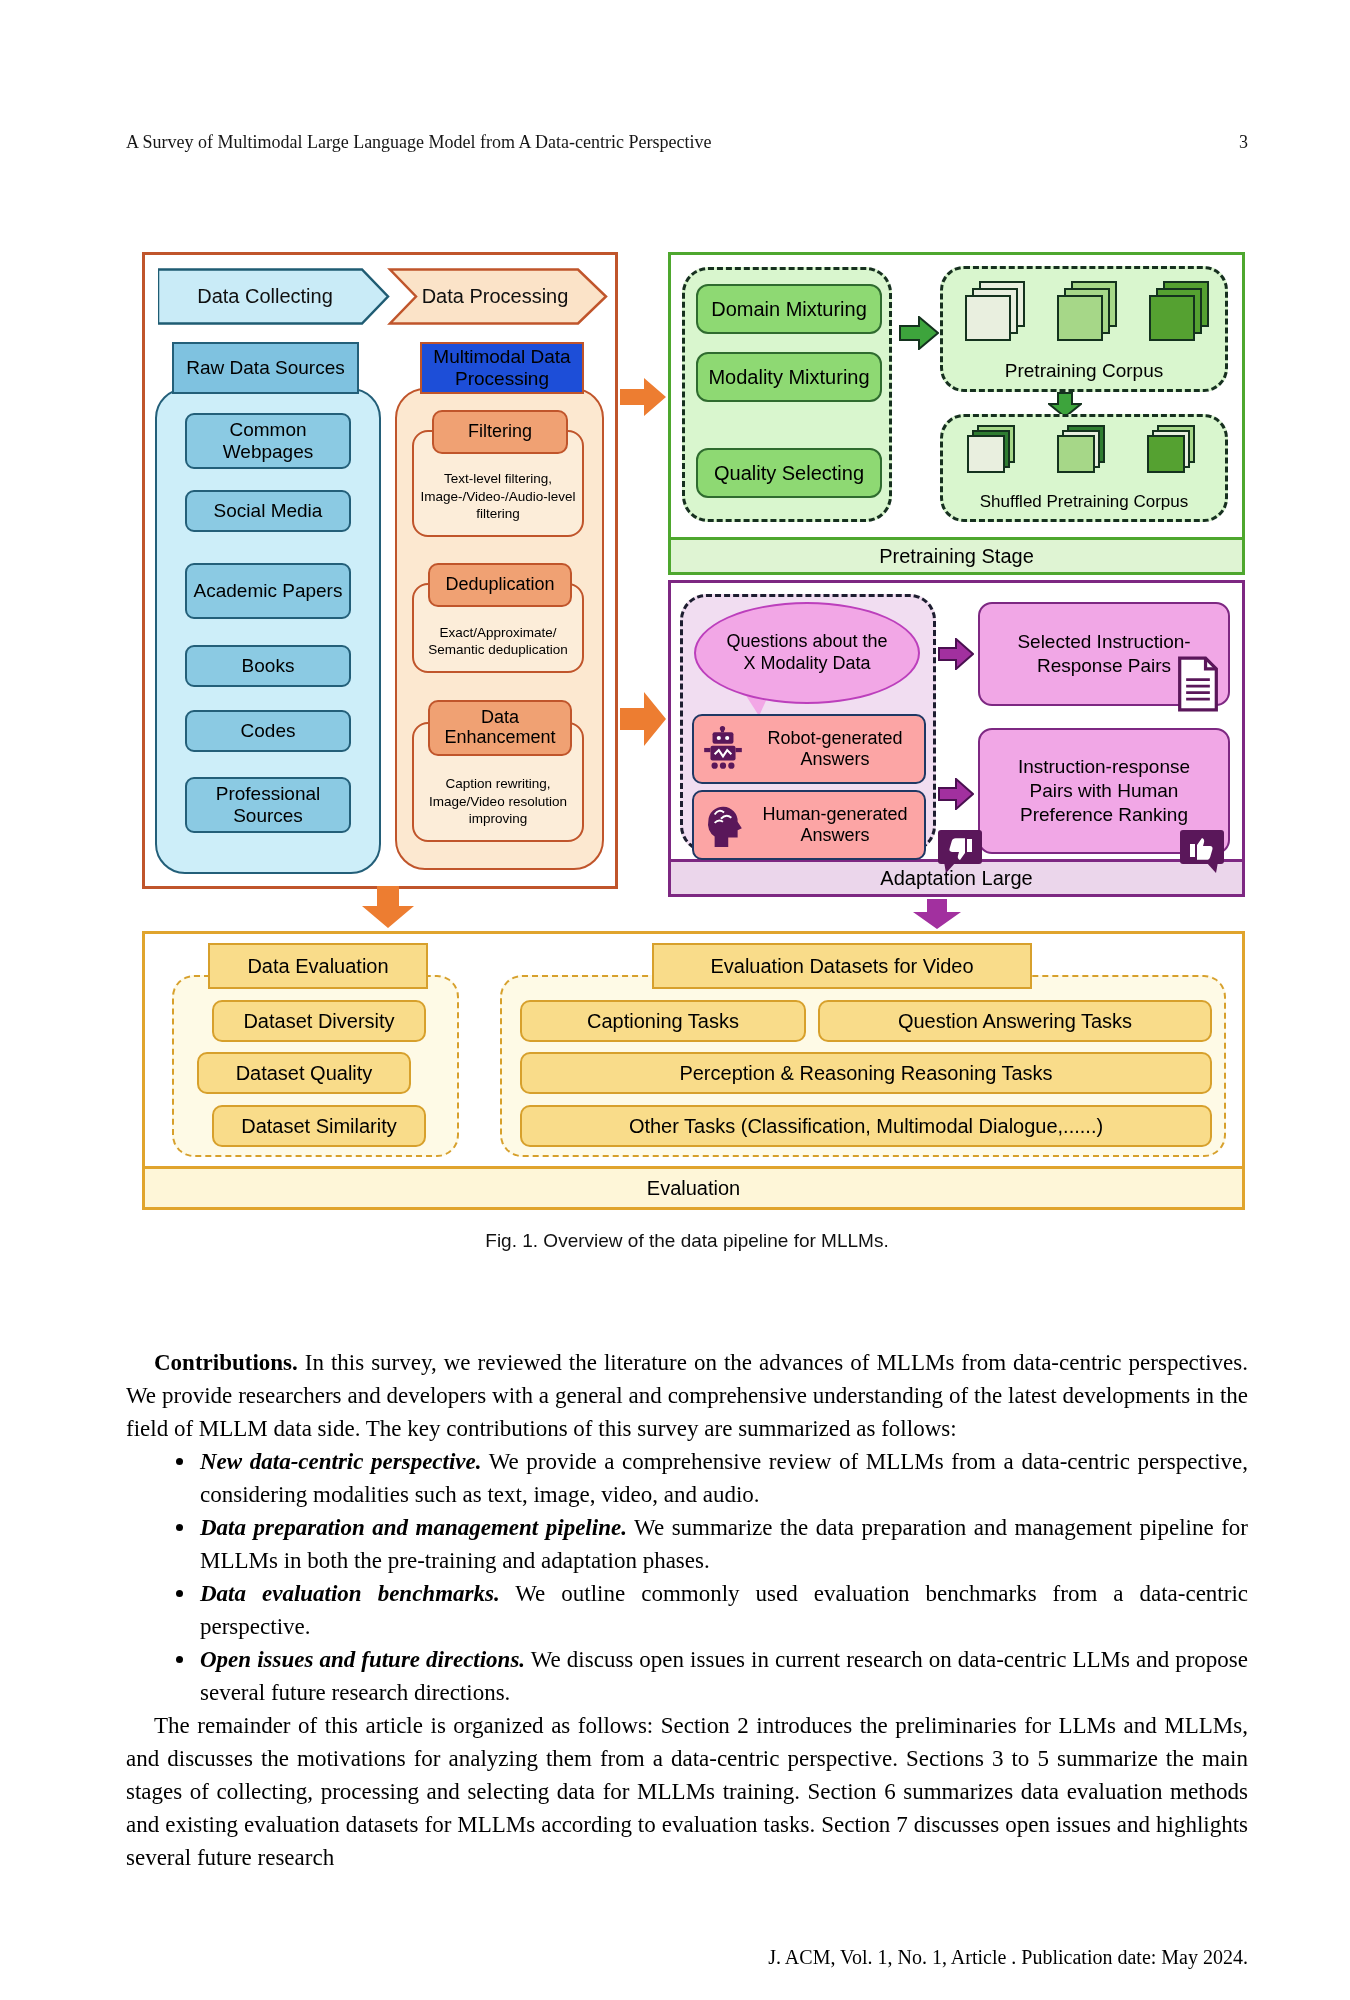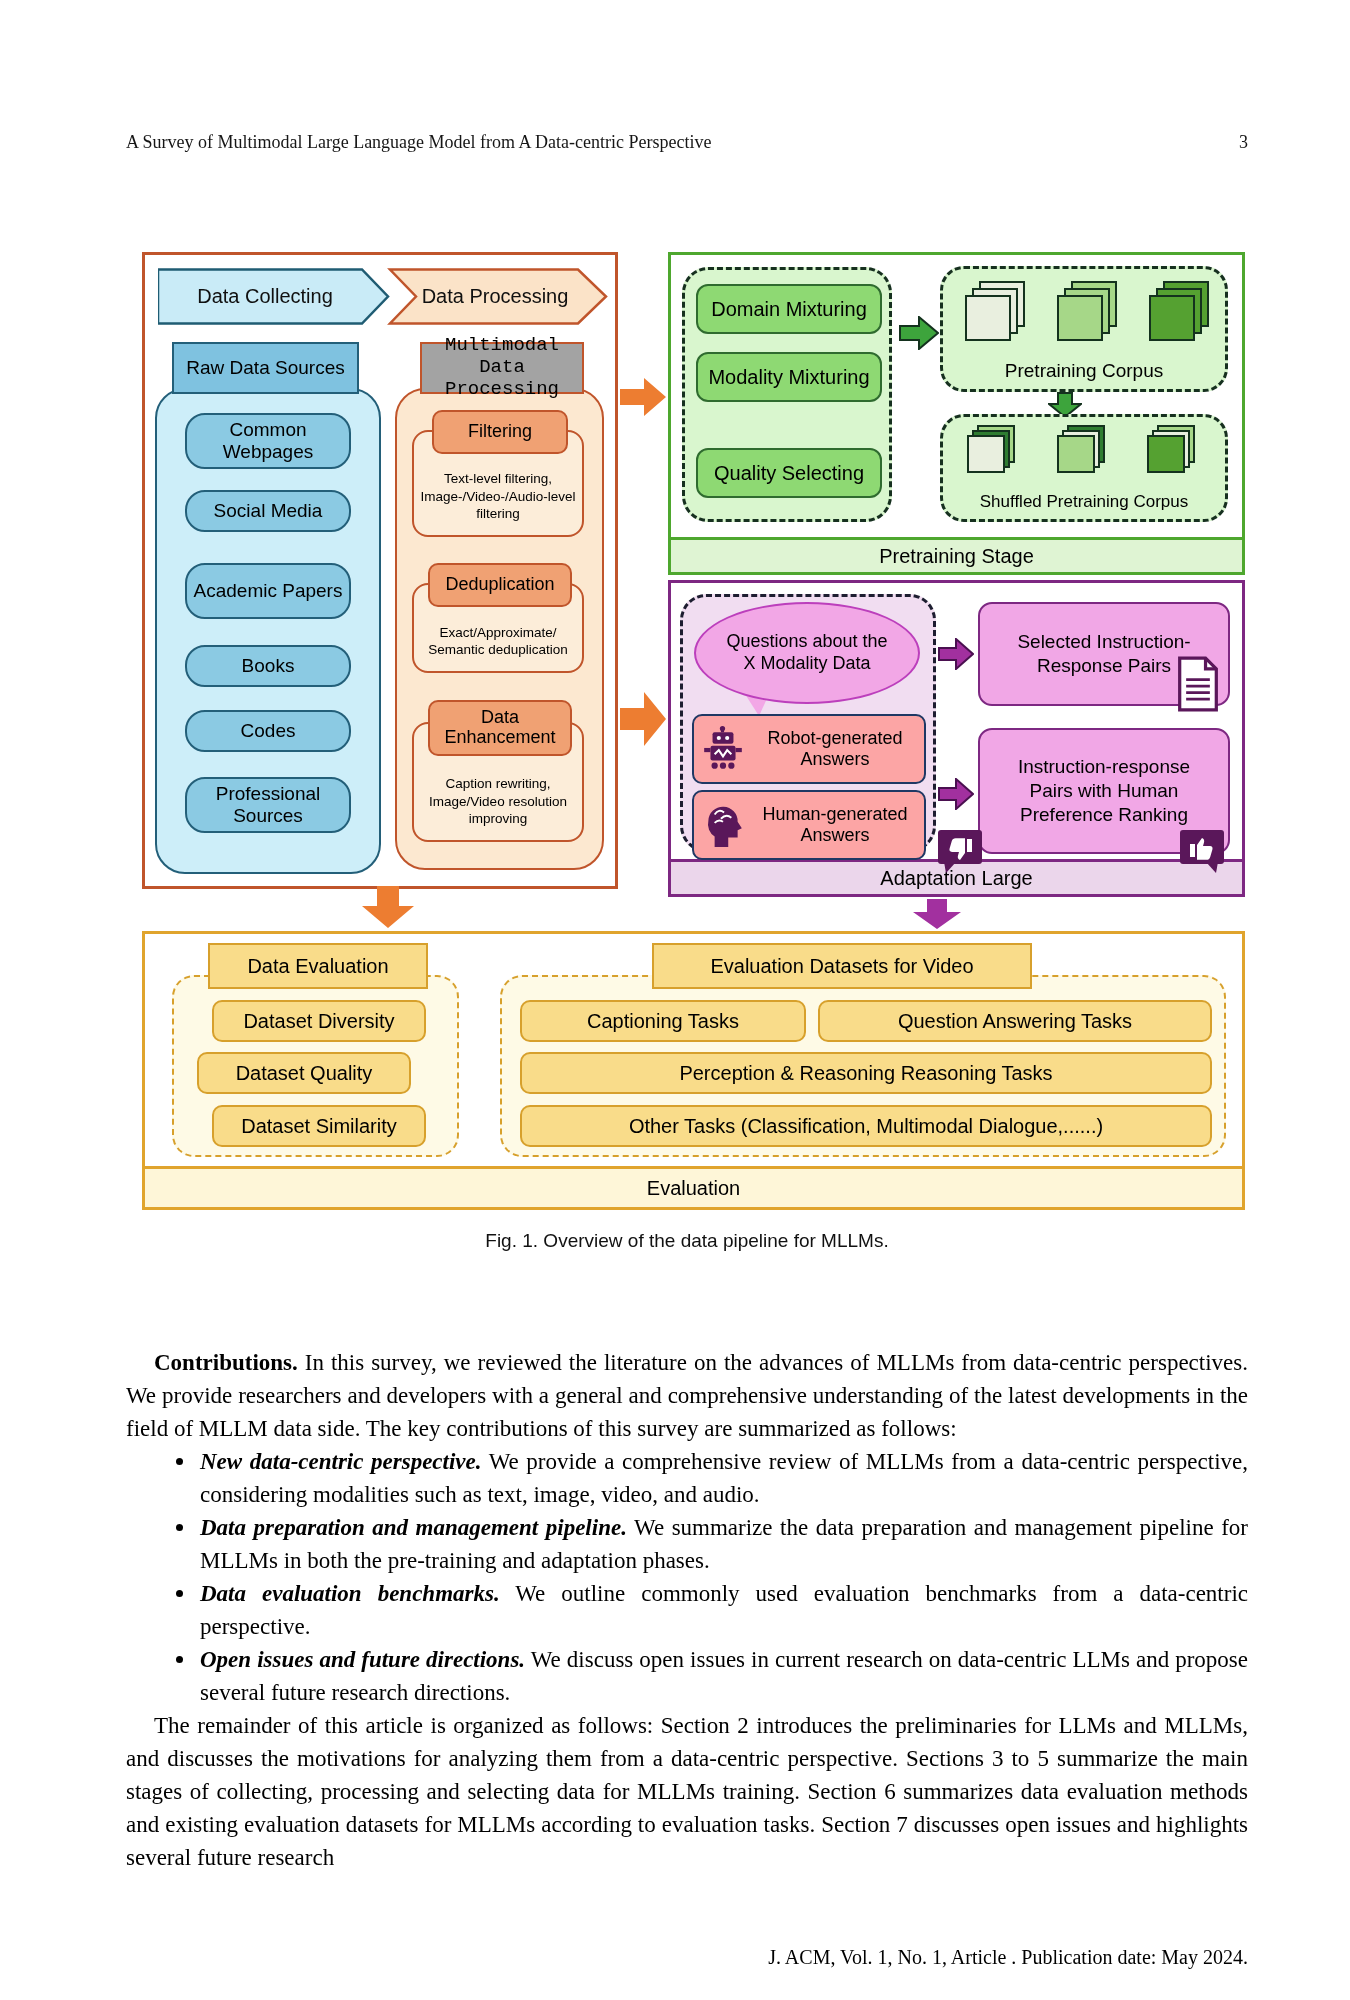--- a/index.html
+++ b/index.html
@@ -13,24 +13,24 @@
   .runhead{left:126px;top:132px;width:1122px;font-size:18px;color:#161616;}
   .runhead .pg{float:right;}
 
   
   .panel-left{left:142px;top:252px;width:470px;height:631px;border:3px solid #c0552b;background:#fff;}
 
   .chev-text{font-size:20px;color:#101010;}
 
   .blue-cont{left:155px;top:388px;width:222px;height:482px;background:#cdeef9;border:2px solid #235f79;border-radius:30px;}
   .blue-hdr{left:172px;top:342px;width:183px;height:48px;background:#7fc2e0;border:2px solid #235f79;font-size:19px;line-height:1.15;z-index:3;}
-  .blue-item{left:185px;width:162px;background:#8bcae3;border:2px solid #235f79;border-radius:20px;font-size:19px;line-height:1.15;z-index:3;}
+  .blue-item{left:185px;width:162px;background:#8bcae3;border:2px solid #235f79;border-radius:9px;font-size:19px;line-height:1.15;z-index:3;}
 
   .or-cont{left:395px;top:388px;width:205px;height:478px;background:#fce8d0;border:2px solid #c0552b;border-radius:30px;}
-  .or-hdr{left:420px;top:342px;width:160px;height:48px;background:#a3a3a3;border:2px solid #c0552b;font-size:19px;line-height:1.15;z-index:3;font-family:Liberation Mono, monospace;}
+  .or-hdr{left:420px;top:342px;width:160px;height:48px;background:#1d4ed8;border:2px solid #c0552b;font-size:19px;line-height:1.15;z-index:3;}
   .step-hdr{background:#f0a173;border:2px solid #c0552b;border-radius:10px;font-size:18px;line-height:1.1;z-index:4;}
   .step-desc{background:#fcedd9;border:2px solid #c0552b;border-radius:16px;font-size:13.5px;line-height:1.3;z-index:2;align-items:flex-end;padding-bottom:12px;box-sizing:border-box;}
 
   
   .g-box{left:668px;top:252px;width:577px;height:323px;border:3px solid #4ea72e;background:#fff;box-sizing:border-box;}
   .g-band{left:668px;top:537px;width:577px;height:38px;background:#dff4d3;border:3px solid #4ea72e;box-sizing:border-box;font-size:20px;}
   .g-dash{left:682px;top:267px;width:210px;height:255px;background:#d9f6ce;border:3px dashed #16301f;border-radius:26px;box-sizing:border-box;}
   .g-btn{left:696px;width:182px;height:46px;background:#8ed973;border:2.5px solid #2f6b2f;border-radius:12px;font-size:20px;}
   .g-dash2{background:#d9f6ce;border:3px dashed #16301f;border-radius:24px;box-sizing:border-box;}
   .corpus-label{font-size:19px;}

